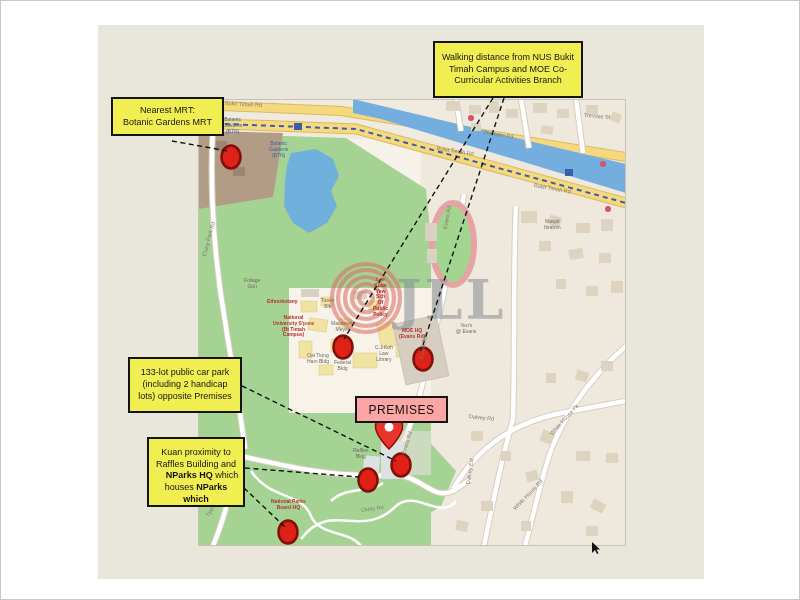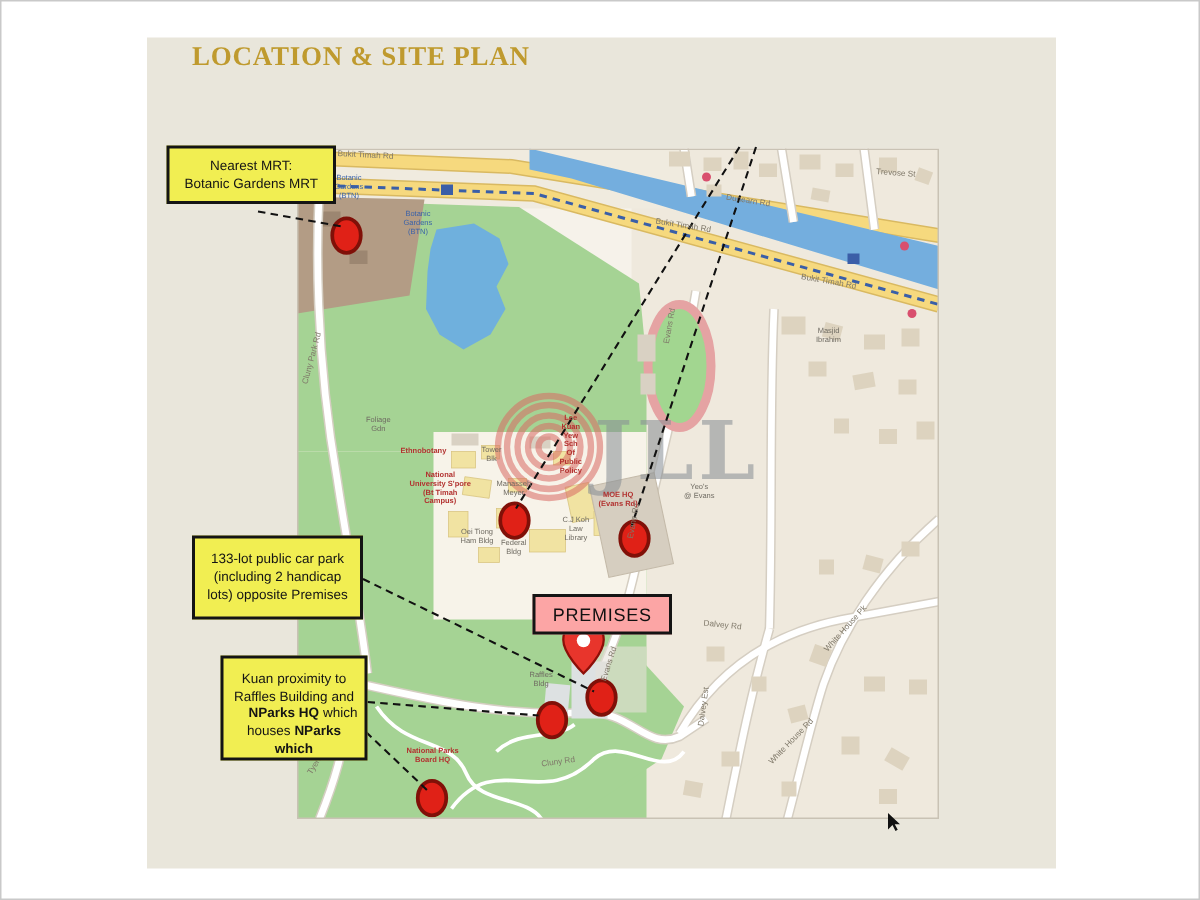--- a/index.html
+++ b/index.html
@@ -23,21 +23,20 @@
   .c-red{color:#b23230;font-weight:bold;}
   .c-blue{color:#3a62a8;}
 </style>
 </head>
 <body>
 
 <div class="stage">
 
   <div class="slide"></div>
 
-  <div class="title">LOCATION &amp; SITE PLAN</div>
 
   <svg class="maplayer" width="800" height="600" viewBox="0 0 800 600">
     <defs>
       <clipPath id="mapclip">
           <rect x="197" y="98" width="428" height="447"></rect>
         </clipPath>
     </defs>
 
     <g clip-path="url(#mapclip)">
 
@@ -275,20 +274,21 @@
   <span class="ml c-blue" style="left:222px;top:116px">Botanic
 Gardens
 (BTN)</span>
   <span class="ml c-blue" style="left:268px;top:140px">Botanic
 Gardens
 (BTN)</span>
 
   <div class="box" style="left:110px;top:96px;width:113px;height:39px;white-space:pre-line">Nearest MRT:
 Botanic Gardens MRT</div>
 
+  <div class="box" style="left:432px;top:40px;width:150px;height:57px">Walking distance from NUS Bukit Timah Campus and MOE Co-Curricular Activities Branch</div>
 
 
   <div class="box" style="left:127px;top:356px;width:114px;height:56px">133-lot public car park (including 2 handicap lots) opposite Premises</div>
 
   <div class="box" style="left:146px;top:436px;width:98px;height:70px;display:block;padding-top:8px"><span>Kuan proximity to </span><span style="font-weight: normal;">Raffles Building</span><span> and </span><span style="font-weight: bold; padding-left: 12px;">NParks HQ</span><span> which houses </span><span style="font-weight: bold;">NParks which</span></div>
 
   <div class="premises">PREMISES</div>
 
 </div>
 

